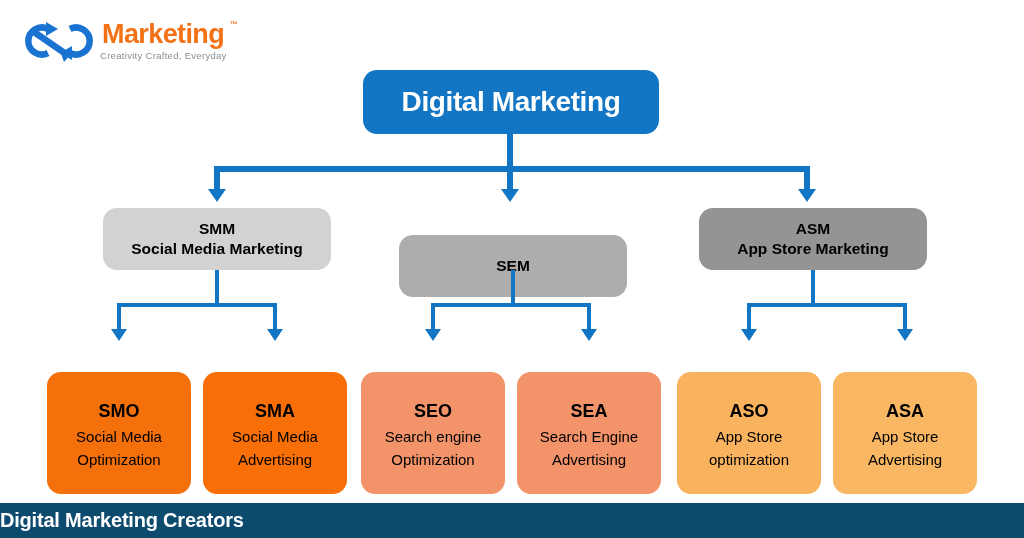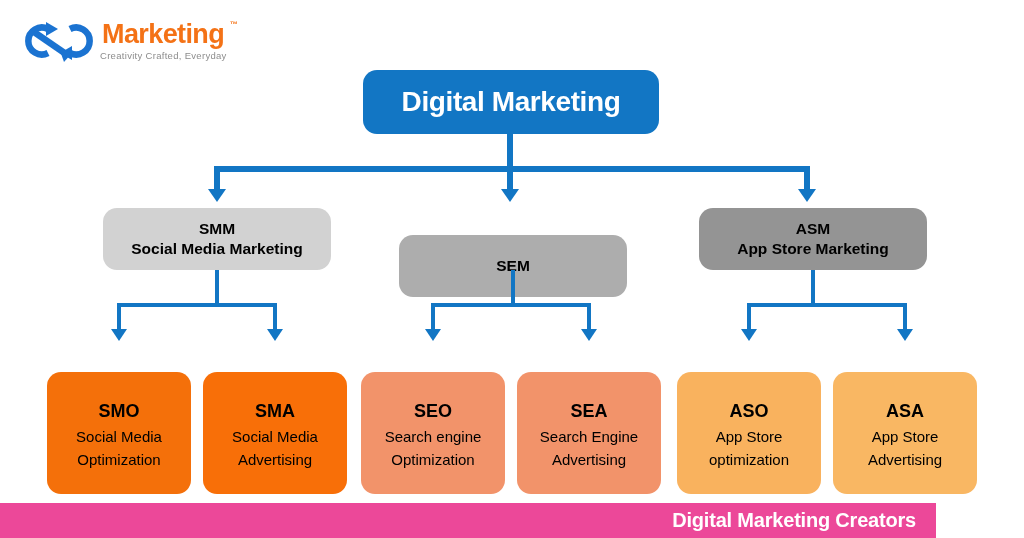--- a/index.html
+++ b/index.html
@@ -143,26 +143,25 @@
     border-left: 8px solid transparent;
     border-right: 8px solid transparent;
     border-top: 12px solid #1276C4;
   }
 
   
   #footer {
     position: absolute;
     left: 0;
     top: 503px;
-    width: 936px;
+    width: 1024px;
     height: 35px;
-    background: #ec4899;
+    background: #0c4a6e;
     display: flex;
     align-items: center;
-    justify-content: flex-end;
   }
   #footer-text {
     color: #ffffff;
     font-size: 20px;
     font-weight: bold;
     letter-spacing: -0.2px;
     padding-right: 20px;
     white-space: nowrap;
   }
 </style>

